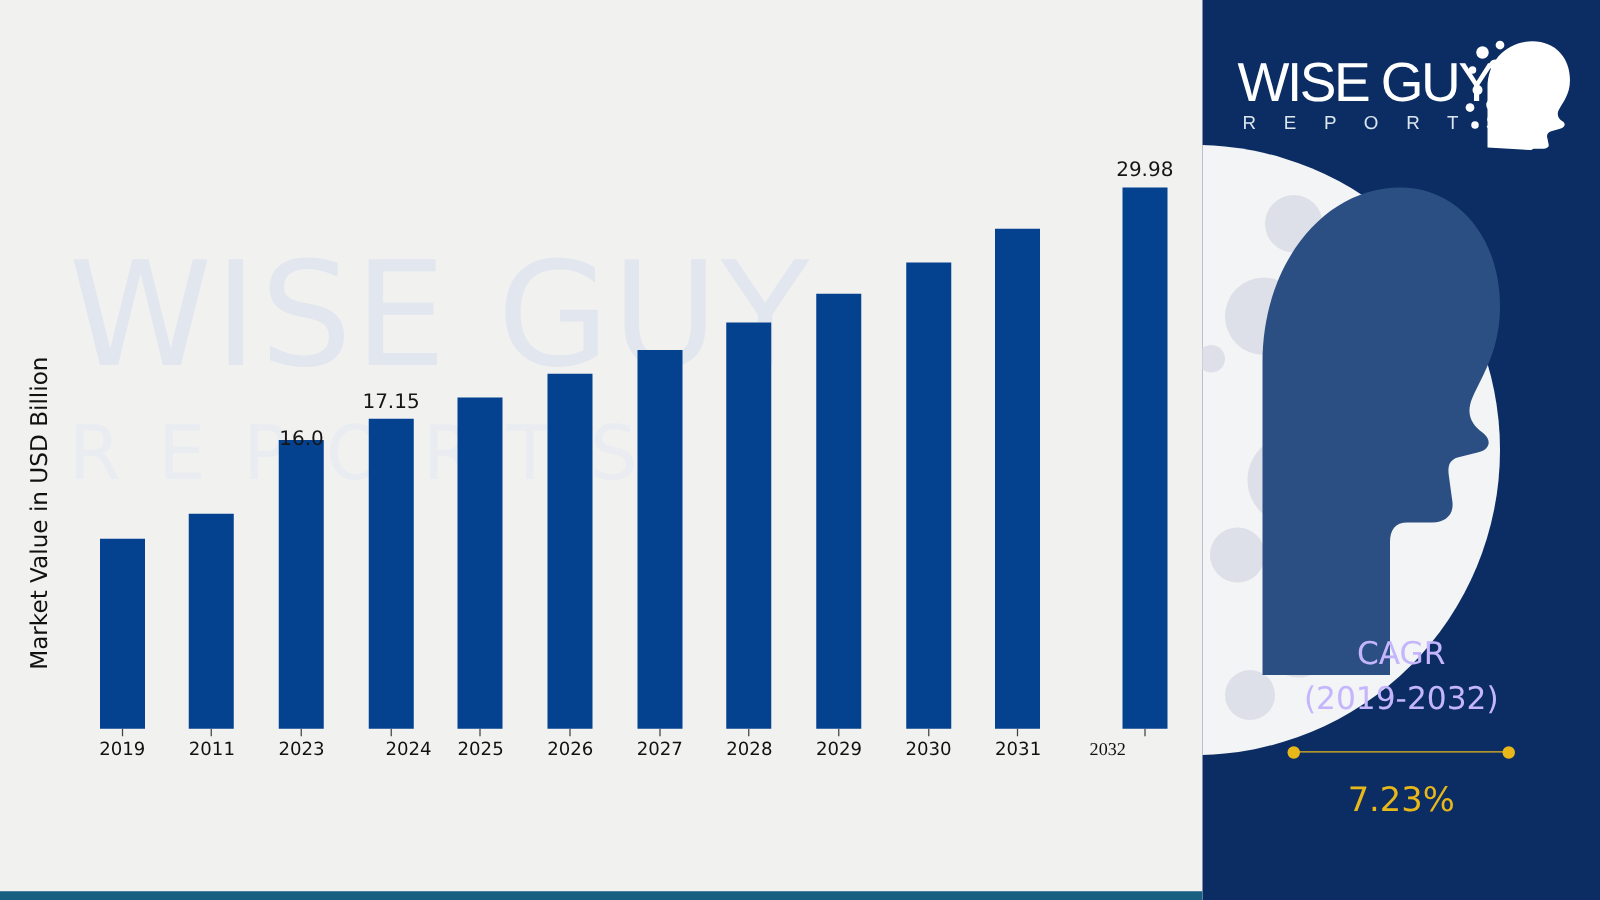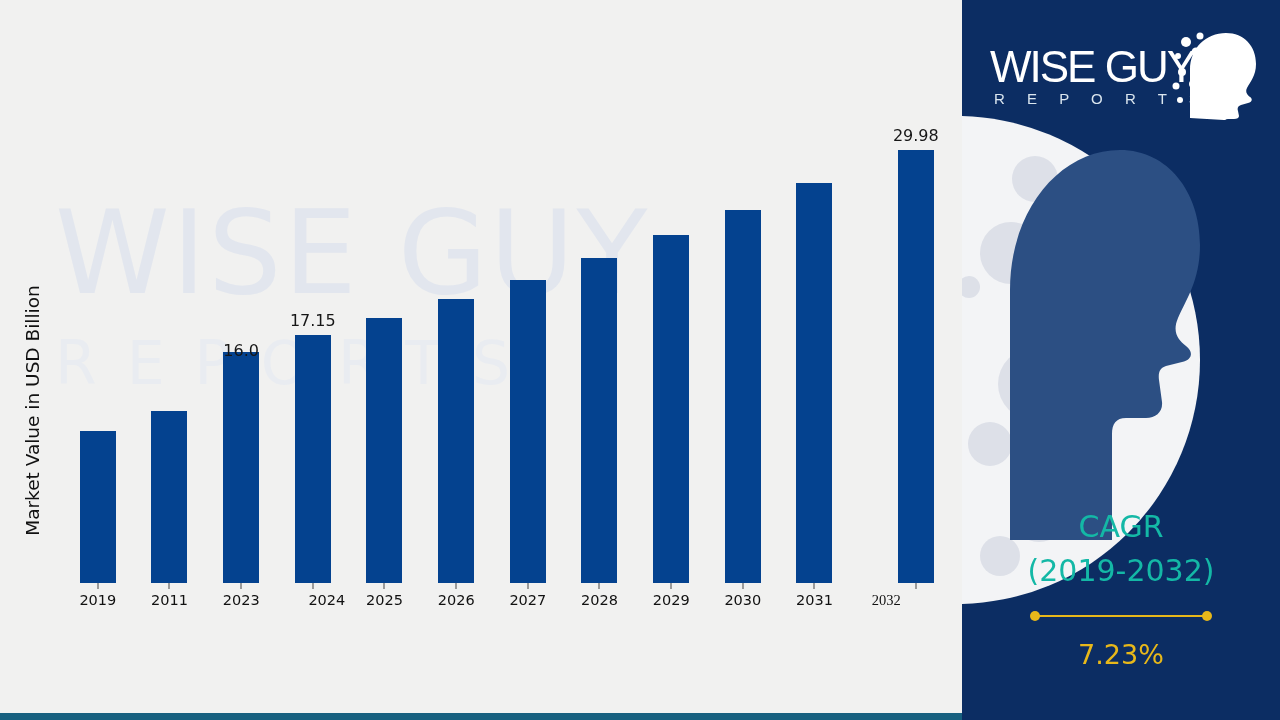--- a/index.html
+++ b/index.html
@@ -85,21 +85,21 @@
     white-space:nowrap;
   }
   #logo-sub{
     position:absolute;left:18px;top:64px;font-size:15px;color:#dbe6ef;
     letter-spacing:9px;font-family:"Liberation Sans",sans-serif;white-space:nowrap;
   }
   #logo-head{position:absolute;right:4px;top:2px;width:92px;height:92px;}
 
   
   #cagr-block{position:absolute;left:0;top:505px;width:318px;text-align:center;}
-  #cagr-title{font-size:30px;color:#14b8a6;line-height:1.45;}
+  #cagr-title{font-size:25px;color:#c4b5fd;line-height:1.45;}
   #cagr-divider{
     position:relative;width:182px;height:12px;margin:18px auto 0 auto;
   }
   #cagr-divider .line{position:absolute;left:6px;right:6px;top:5px;height:1.6px;background:#e8b81a;}
   #cagr-divider .dot{position:absolute;top:1px;width:10px;height:10px;border-radius:50%;background:#e8b81a;}
   #cagr-divider .dot.l{left:0;}
   #cagr-divider .dot.r{right:0;}
   #cagr-value{font-size:27px;color:#e8b81a;margin-top:17px;}
 </style>
 </head>

